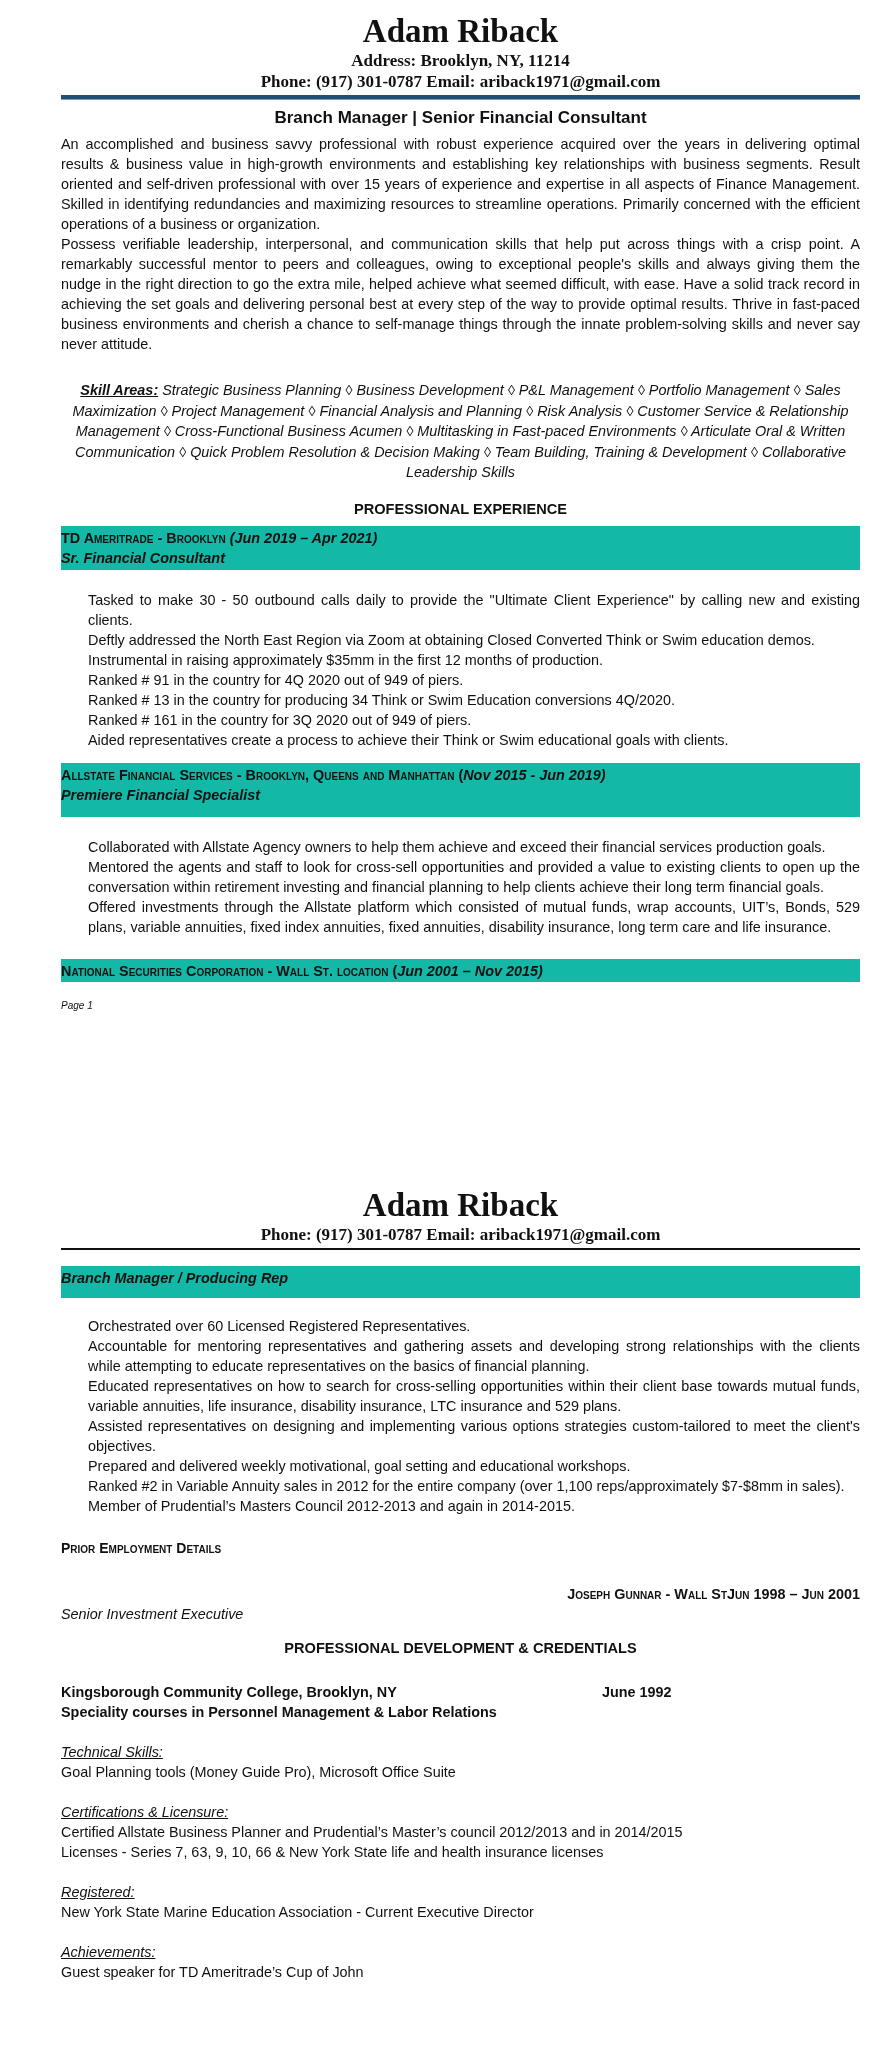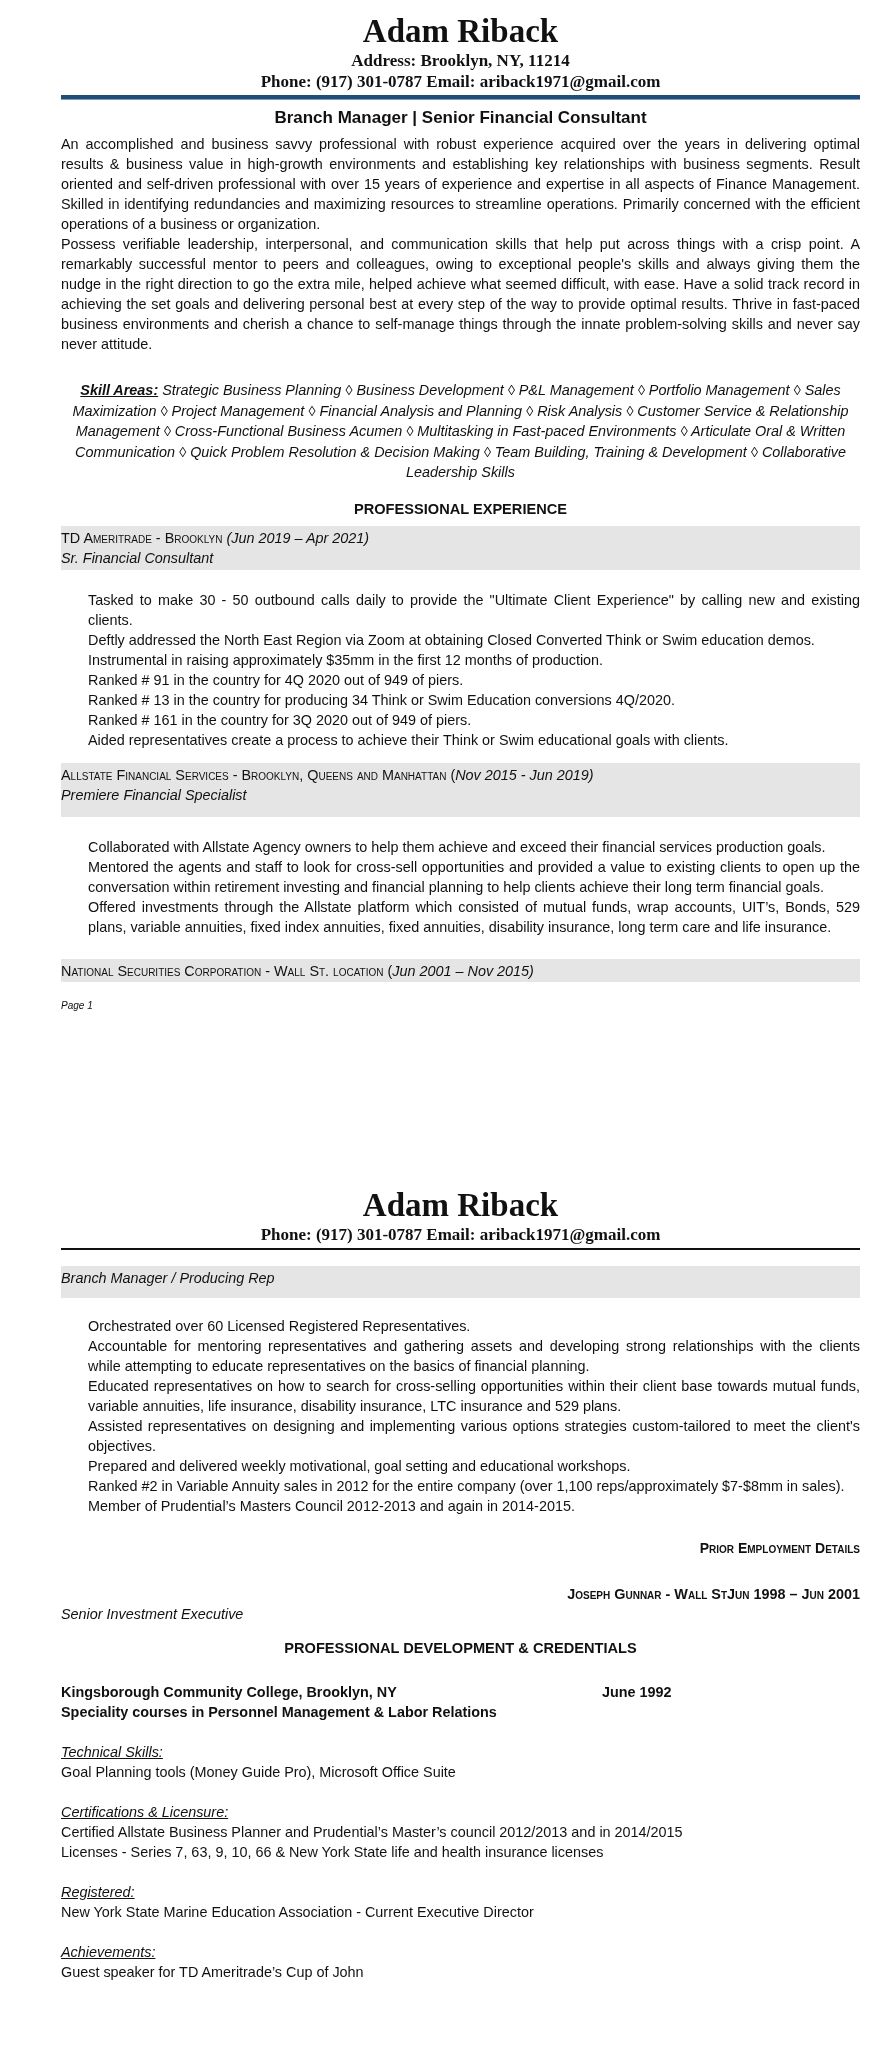--- a/index.html
+++ b/index.html
@@ -7,27 +7,27 @@
     .page { position: absolute; left: 61px; width: 799px; }
     .name { font-family: "Liberation Serif", serif; font-weight: bold; font-size: 33px; text-align: center; line-height: 38px; margin: 0; }
     .contact { font-family: "Liberation Serif", serif; font-weight: bold; font-size: 17px; text-align: center; line-height: 21px; margin: 0; }
     .rule-blue { height: 4px; background: #1f4e79; margin-top: 3px; border-bottom: 1px solid #7f9cbf; }
     .rule-black { height: 2px; background: #111; margin-top: 3px; }
     .headline { font-weight: bold; font-size: 17px; text-align: center; margin: 8px 0 6px; }
     .para { font-size: 14.4px; line-height: 20px; text-align: justify; margin: 0; }
     .skills { font-size: 14.4px; line-height: 20.5px; text-align: center; font-style: italic; margin: 26px 4px 0; }
     .skills .lbl { font-weight: bold; text-decoration: underline; }
     .sec-title { font-weight: bold; font-size: 14.6px; text-align: center; margin: 18px 0 9px; }
-    .band { background: #e5e5e5; padding: 2px 8px 0 0; font-size: 14.4px; line-height: 20px; font-weight: normal; }
+    .band { background: #14b8a6; padding: 2px 8px 0 0; font-size: 14.4px; line-height: 20px; font-weight: bold; }
     .sc { font-variant: small-caps; }
     .it { font-style: italic; }
     ul.bul { list-style: none; margin: 20px 0 0 27px; padding: 0; }
     ul.bul li { font-size: 14.4px; line-height: 20px; text-align: justify; }
     .pageno { text-align: left; font-style: italic; font-size: 10px; margin-top: 18px; }
-    .subhead-sc { font-variant: small-caps; font-weight: bold; font-size: 14px; text-align: right; margin: 24px 0 0; }
+    .subhead-sc { font-variant: small-caps; font-weight: bold; font-size: 14px; text-align: left; margin: 24px 0 0; }
     .row { display: flex; justify-content: flex-end; font-size: 14.4px; line-height: 20px; }
     .bold { font-weight: bold; }
     .edu { display: flex; font-weight: bold; font-size: 14.4px; line-height: 20px; }
     .edu .school { width: 541px; }
     .label-u { font-style: italic; text-decoration: underline; font-size: 14.4px; line-height: 20px; margin-top: 20px; }
     .line { font-size: 14.4px; line-height: 20px; }
   </style>
 </head>
 <body>
 

